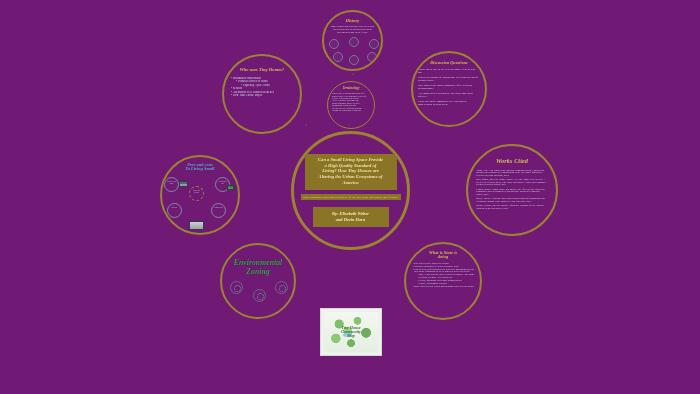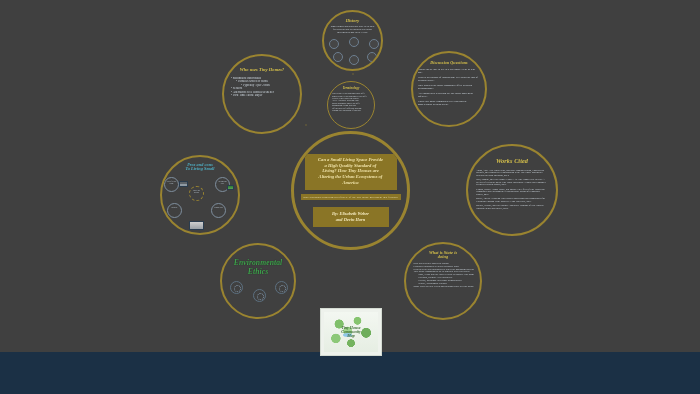--- a/index.html
+++ b/index.html
@@ -12,22 +12,22 @@
     width: 700px;
     height: 394px;
     overflow: hidden;
     font-family: "Liberation Serif", serif;
     position: relative;
   }
   #canvas {
     position: absolute;
     inset: 0;
     width: 700px;
-    height: 352px;
-    background: #404040;
+    height: 394px;
+    background: #701a75;
   }
 
   
   .bubble {
     position: absolute;
     border-radius: 50%;
     border: 2px solid #9a8430;
     box-sizing: border-box;
     display: flex;
     flex-direction: column;
@@ -402,21 +402,21 @@
       <span class="ln ind1">    - Portland, Oregon ADU incentives</span>
       <span class="ln ind1">    - Detroit, Michigan tiny home neighborhood</span>
       <span class="ln ind1">    - Seattle, Washington villages</span>
       <span class="ln">- Many cities are still reviewing building codes for tiny houses</span>
     </div>
   </div>
 
   <div class="bubble" id="ethics">
     <div class="btitle">
       <span>Environmental</span><br>
-      <span>Ethics</span>
+      <span>Zoning</span>
     </div>
     <div class="subnodes">
       <div class="snode" style="left:2px;top:0px;"></div>
       <div class="snode" style="left:25px;top:8px;"></div>
       <div class="snode" style="left:47px;top:0px;"></div>
     </div>
   </div>
 
   <div class="bubble" id="pros">
     <div class="btitle">

